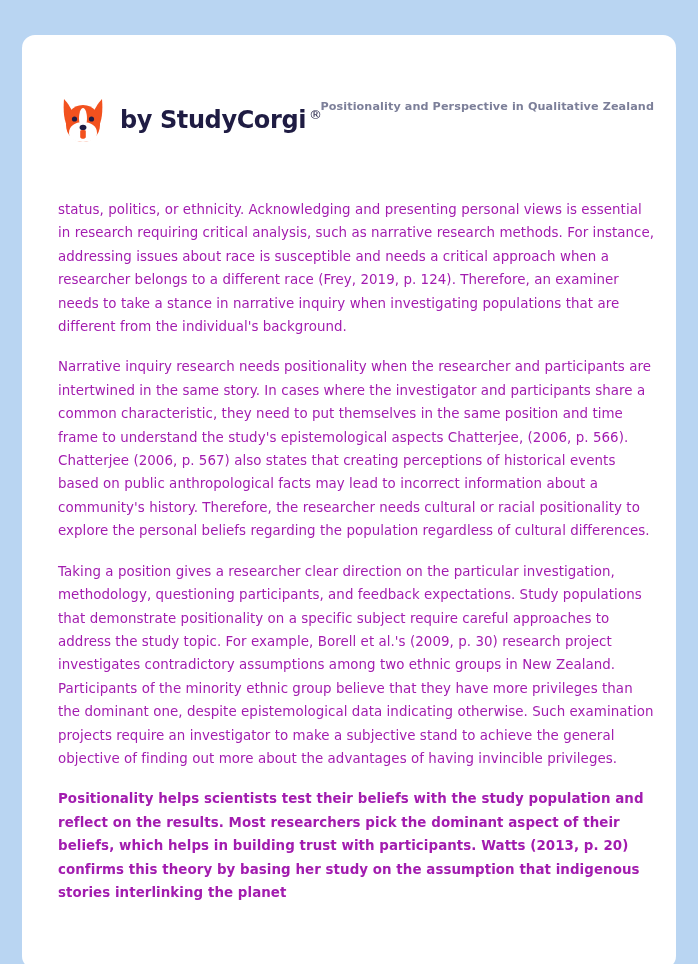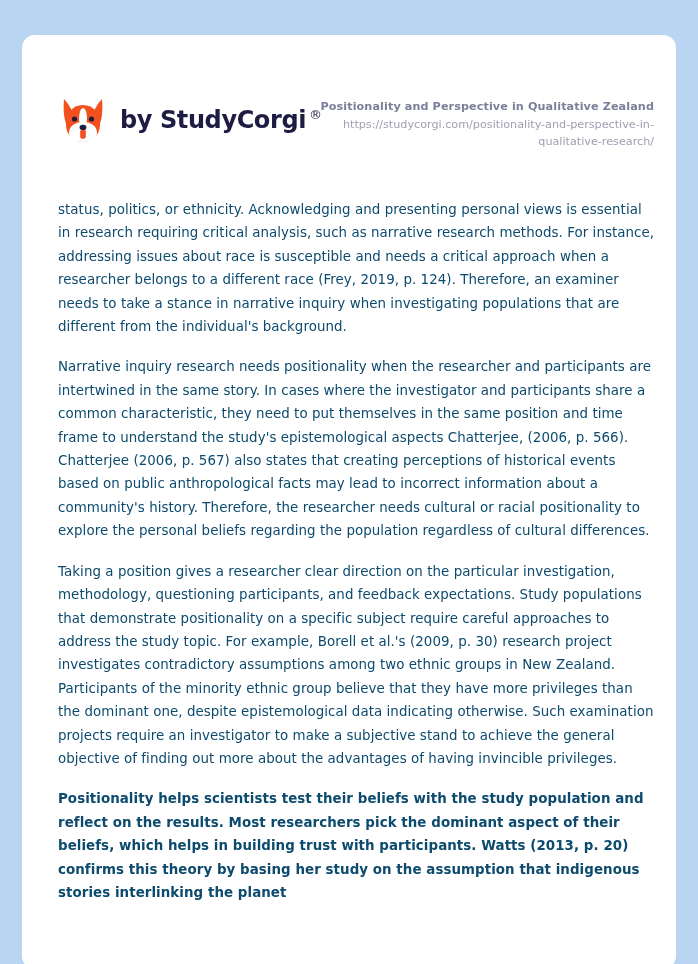--- a/index.html
+++ b/index.html
@@ -97,21 +97,21 @@
   .content {
     position: absolute;
     left: 36px;
     top: 163px;
     width: 600px;
   }
 
   .para {
     font-size: 13.4px;
     line-height: 23.4px;
-    color: #0c4a6e;
+    color: #a21caf;
     text-align: left;
     margin-bottom: 17px;
     letter-spacing: 0.06px;
   }
 
   .para:last-child { margin-bottom: 0; font-weight: bold; }
 </style>
 </head>
 <body>
 
@@ -141,21 +141,20 @@
           <path d="M22.2 36 C22.2 34.8 27.8 34.8 27.8 36 L27.8 42 C27.8 44.4 22.2 44.4 22.2 42 Z" fill="#f2511e"></path>
         </svg>
       </span>
       <span class="brand-text">
         <span>by StudyCorgi</span><span class="reg-mark">®</span>
       </span>
     </div>
 
     <div class="doc-meta">
       <div class="doc-title">Positionality and Perspective in Qualitative Zealand</div>
-      <div class="doc-url">https://studycorgi.com/positionality-and-perspective-in-qualitative-research/</div>
     </div>
 
   </div>
 
   <div class="content">
     <p class="para">status, politics, or ethnicity. Acknowledging and presenting personal views is essential in research requiring critical analysis, such as narrative research methods. For instance, addressing issues about race is susceptible and needs a critical approach when a researcher belongs to a different race (Frey, 2019, p. 124). Therefore, an examiner needs to take a stance in narrative inquiry when investigating populations that are different from the individual's background.</p>
     <p class="para">Narrative inquiry research needs positionality when the researcher and participants are intertwined in the same story. In cases where the investigator and participants share a common characteristic, they need to put themselves in the same position and time frame to understand the study's epistemological aspects Chatterjee, (2006, p. 566). Chatterjee (2006, p. 567) also states that creating perceptions of historical events based on public anthropological facts may lead to incorrect information about a community's history. Therefore, the researcher needs cultural or racial positionality to explore the personal beliefs regarding the population regardless of cultural differences.</p>
     <p class="para">Taking a position gives a researcher clear direction on the particular investigation, methodology, questioning participants, and feedback expectations. Study populations that demonstrate positionality on a specific subject require careful approaches to address the study topic. For example, Borell et al.'s (2009, p. 30) research project investigates contradictory assumptions among two ethnic groups in New Zealand. Participants of the minority ethnic group believe that they have more privileges than the dominant one, despite epistemological data indicating otherwise. Such examination projects require an investigator to make a subjective stand to achieve the general objective of finding out more about the advantages of having invincible privileges.</p>
     <p class="para">Positionality helps scientists test their beliefs with the study population and reflect on the results. Most researchers pick the dominant aspect of their beliefs, which helps in building trust with participants. Watts (2013, p. 20) confirms this theory by basing her study on the assumption that indigenous stories interlinking the planet</p>
   </div>

